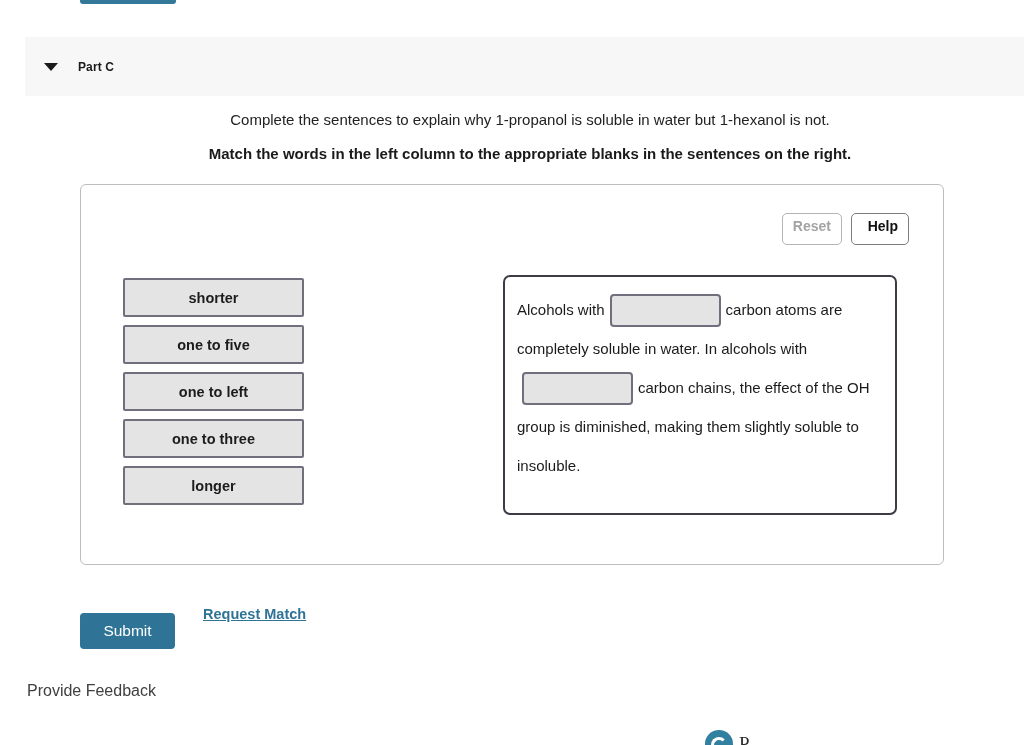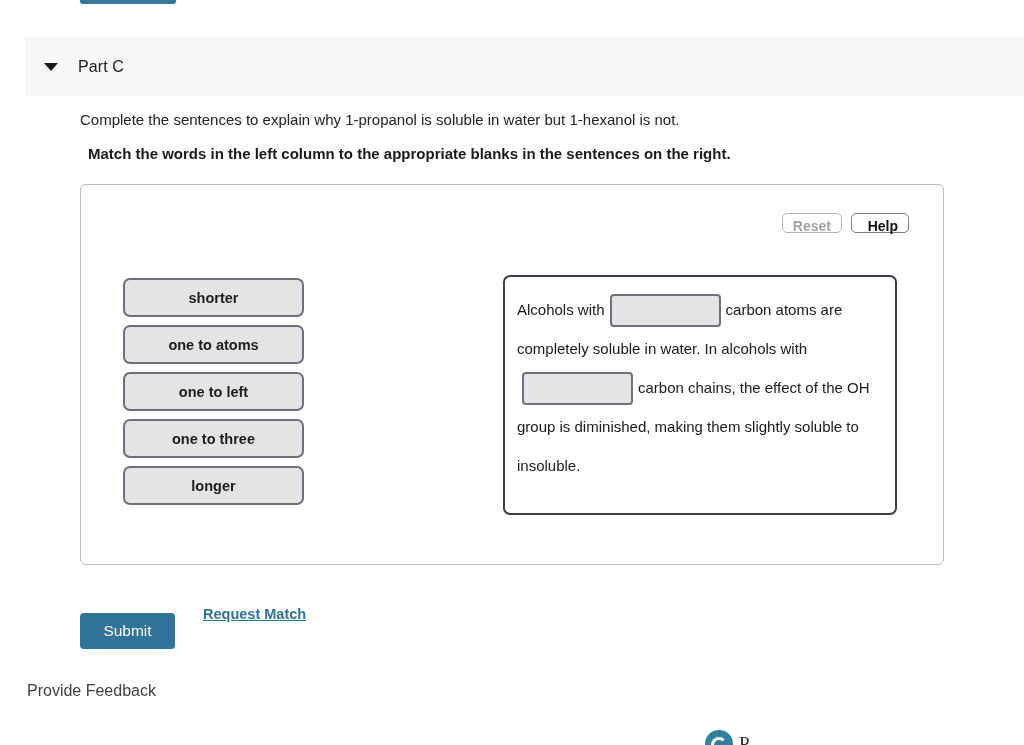--- a/index.html
+++ b/index.html
@@ -42,32 +42,33 @@
     width: 14px;
     height: 14px;
     margin-left: 19px;
     margin-right: 20px;
     display: flex;
     align-items: center;
     justify-content: center;
   }
   .part-toggle-icon svg { display: block; }
   .part-title {
-    font-size: 16px;
-    font-weight: normal;
+    font-size: 12px;
+    font-weight: bold;
     color: #1a1a1a;
     letter-spacing: 0.1px;
   }
 
   
   .question-area {
     position: absolute;
     left: 80px;
     top: 110px;
     width: 900px;
+    text-align: center;
   }
   .question-text {
     font-size: 15px;
     line-height: 20px;
     color: #222222;
     margin: 0 0 14px 0;
   }
   .instruction-text {
     font-size: 15px;
     line-height: 20px;
@@ -91,21 +92,21 @@
 
   .tool-buttons {
     position: absolute;
     right: 34px;
     top: 28px;
     display: flex;
     gap: 9px;
   }
   .tool-btn {
     min-width: 58px;
-    height: 20px;
+    height: 32px;
     padding: 0 10px;
     border: 1px solid #8c8c8c;
     border-radius: 5px;
     background: #ffffff;
     font-family: "Liberation Sans", sans-serif;
     font-size: 14px;
     font-weight: bold;
     line-height: 24px;
     text-align: center;
     box-sizing: border-box;
@@ -128,21 +129,21 @@
     left: 42px;
     top: 93px;
     width: 181px;
     display: flex;
     flex-direction: column;
     gap: 8px;
   }
   .word-tile {
     height: 39px;
     border: 2px solid #6f6f7d;
-    border-radius: 7px;
+    border-radius: 2px;
     background: #e4e4e4;
     font-size: 14.5px;
     font-weight: bold;
     color: #1c1c1c;
     display: flex;
     align-items: center;
     justify-content: center;
     box-sizing: border-box;
     cursor: move;
     user-select: none;
@@ -275,21 +276,21 @@
 
 <div class="answer-box">
 
   <div class="tool-buttons">
     <div class="tool-btn disabled">Reset</div>
     <div class="tool-btn active">Help</div>
   </div>
 
   <div class="word-bank">
     <div class="word-tile">shorter</div>
-    <div class="word-tile">one to atoms</div>
+    <div class="word-tile">one to five</div>
     <div class="word-tile">one to left</div>
     <div class="word-tile">one to three</div>
     <div class="word-tile">longer</div>
   </div>
 
   <div class="sentence-panel"><span class="frag">Alcohols with</span><span class="drop-blank"></span><span class="frag">carbon atoms are completely soluble in water. In alcohols with</span><span class="drop-blank"></span><span class="frag">carbon chains, the effect of the OH group is diminished, making them slightly soluble to insoluble.</span></div>
 
 </div>
 
 <div class="submit-row">

